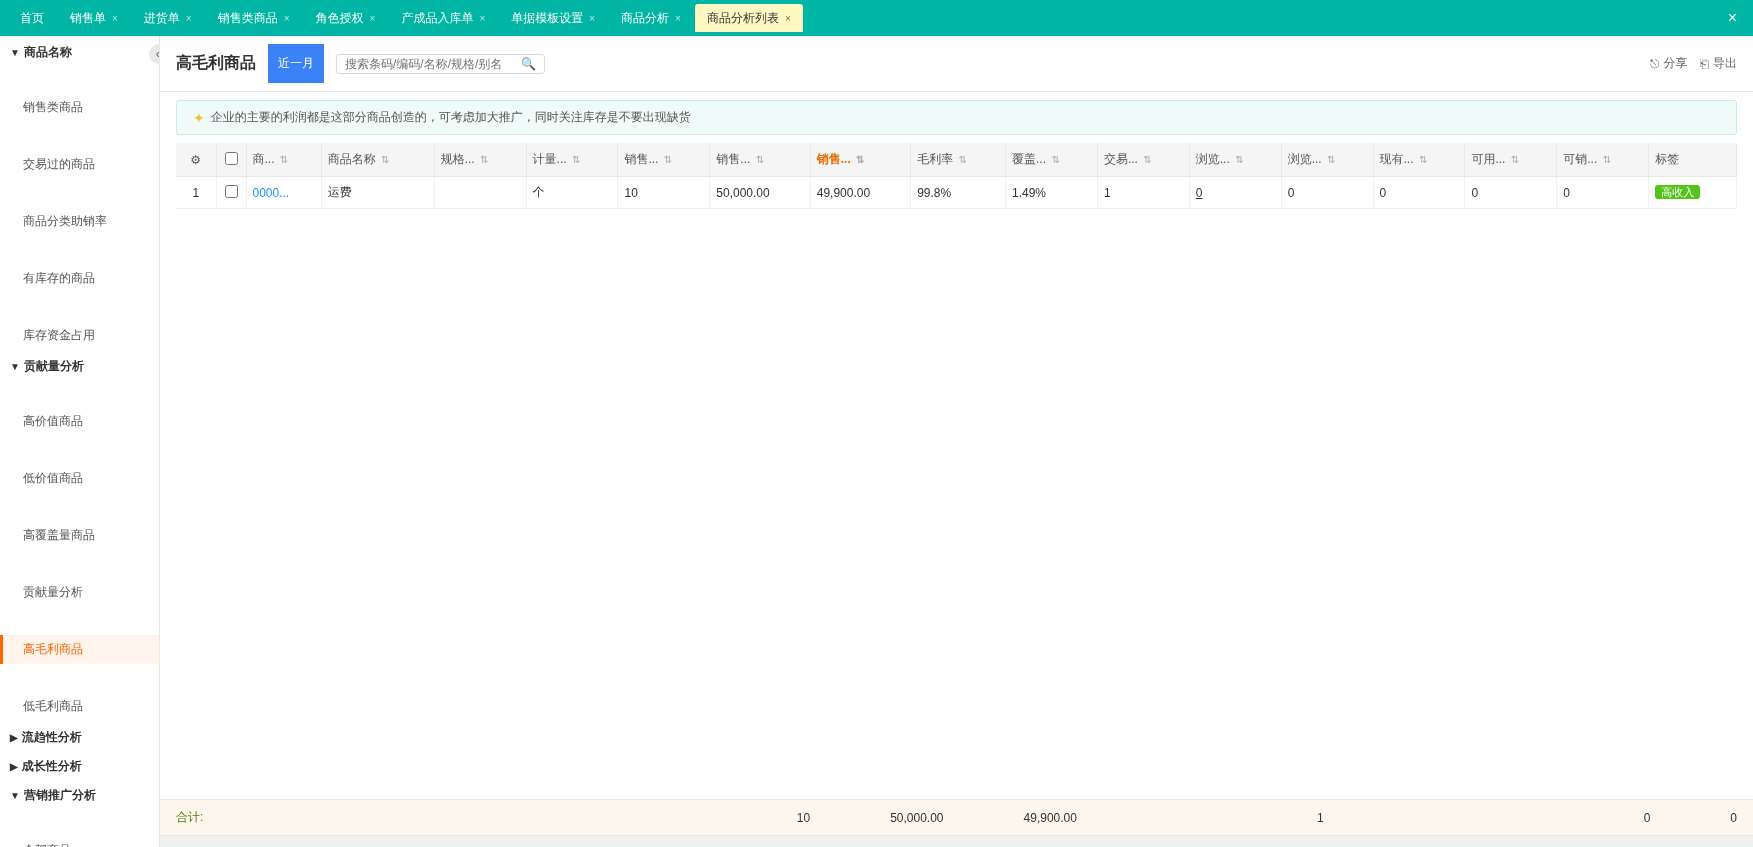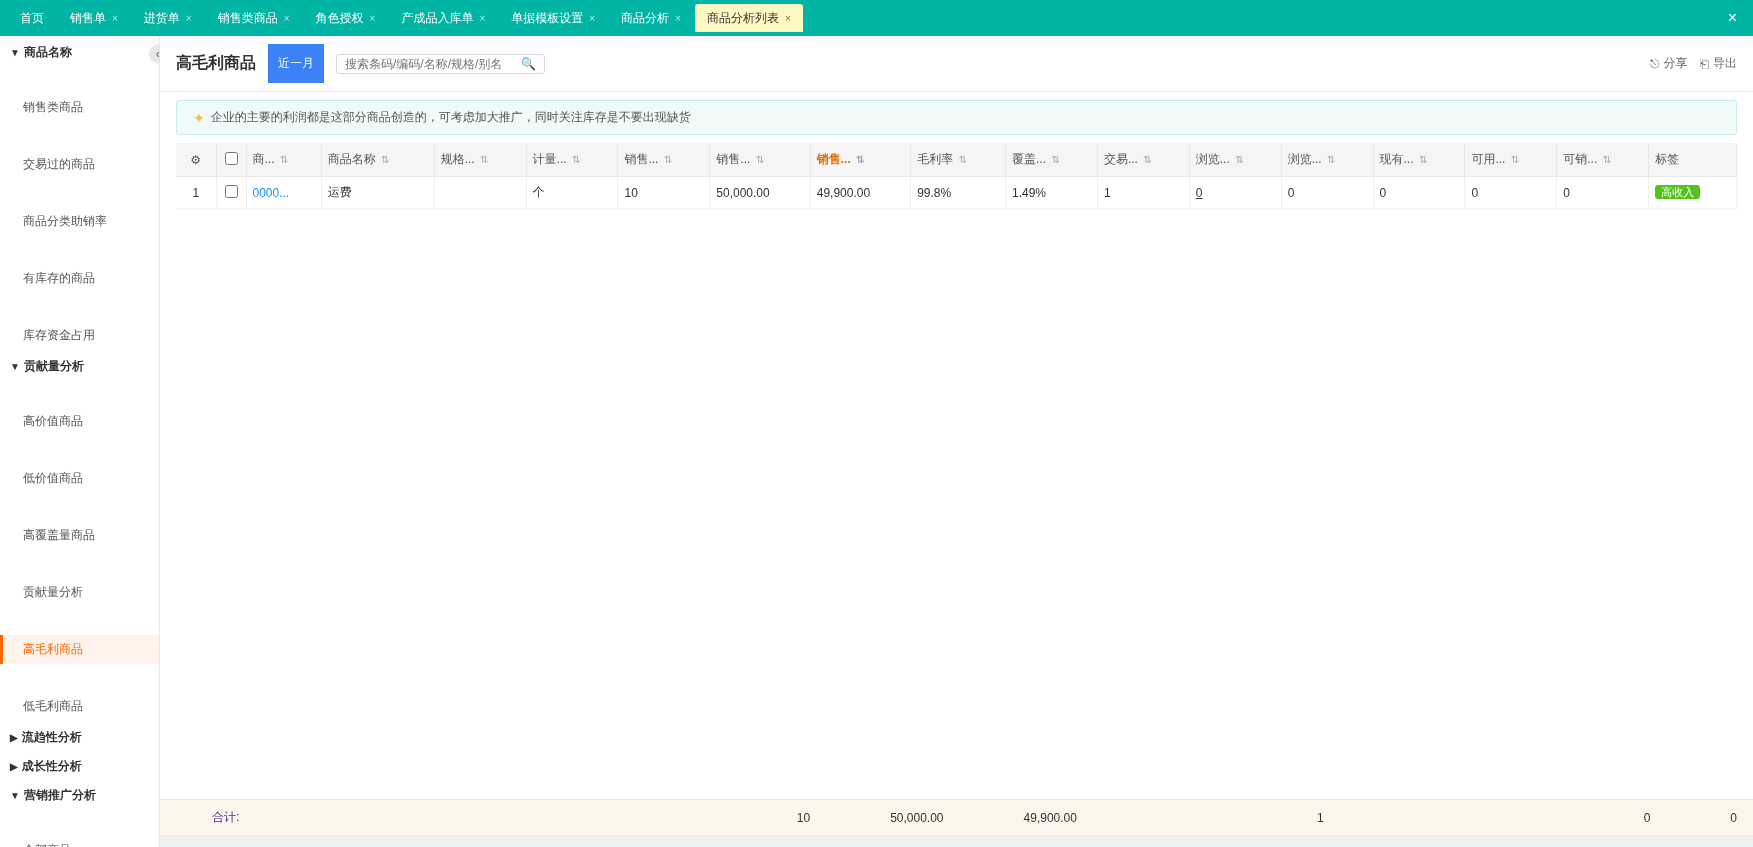--- a/index.html
+++ b/index.html
@@ -208,21 +208,21 @@
     
     .table-footer {
       display: flex;
       align-items: center;
       background: #fdf6ec;
       border-top: 1px solid #e8e8e8;
       padding: 6px 16px;
       gap: 20px;
       height: 36px;
     }
-    .footer-label { color: #4c1d95; margin-left: 36px; }
+    .footer-label { color: #4d7c0f; }
     .footer-value { color: #333; font-weight: normal; }
 
     
     .scroll-bar-area {
       height: 12px;
       background: #f0f0f0;
       border-top: 1px solid #e8e8e8;
     }
 
     .chevron { font-size: 10px; }

